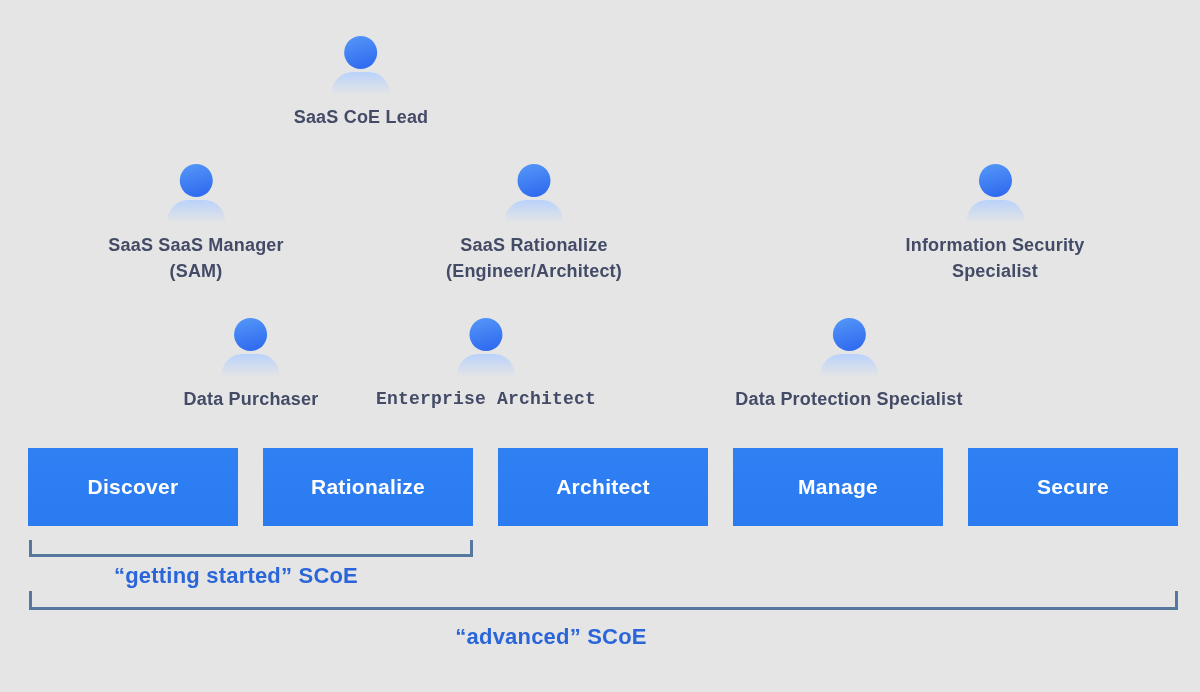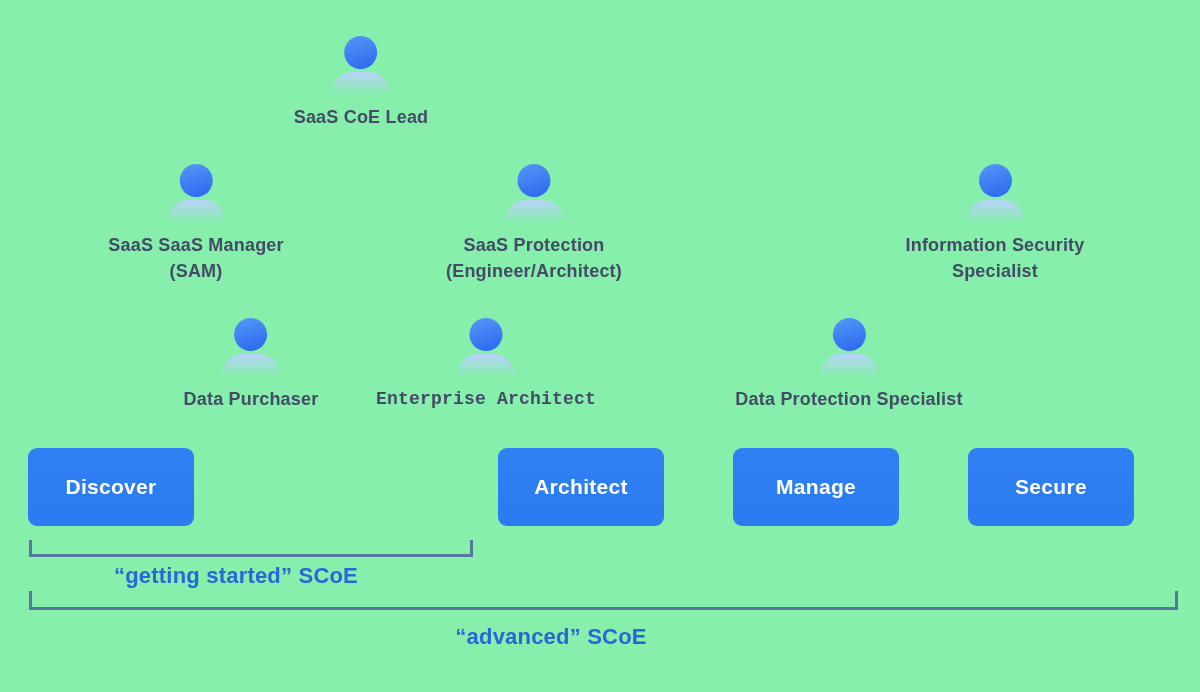--- a/index.html
+++ b/index.html
@@ -5,21 +5,21 @@
   html, body {
     margin: 0;
     padding: 0;
     background: #ffffff;
     font-family: "Liberation Sans", "DejaVu Sans", sans-serif;
   }
   .canvas {
     position: relative;
     width: 1200px;
     height: 692px;
-    background: #86efac;
+    background: #e5e5e5;
     overflow: hidden;
   }
 
   
   .person-node {
     position: absolute;
     display: flex;
     flex-direction: column;
     align-items: center;
     transform: translateX(-50%);
@@ -61,24 +61,24 @@
     color: var(--label-dark, #434b66);
     text-align: center;
     white-space: pre-line;
     letter-spacing: 0.2px;
   }
 
   
   .stage-box {
     position: absolute;
     top: 448px;
-    width: 166px;
+    width: 210px;
     height: 78px;
     box-sizing: border-box;
-    border-radius: 9px;
+    border-radius: 0;
     background: linear-gradient(180deg, #2f80f3 0%, var(--stage-box-blue, #2b7bf1) 100%);
     display: flex;
     align-items: center;
     justify-content: center;
   }
   .stage-label {
     color: #ffffff;
     font-size: 21px;
     font-weight: bold;
     letter-spacing: 0.3px;
@@ -136,21 +136,21 @@
     </div>
     <div class="person-label">SaaS SaaS Manager
 (SAM)</div>
   </div>
 
   <div class="person-node" style="left:534px; top:164px;">
     <div class="person-icon">
       <div class="person-head"></div>
       <div class="person-body"></div>
     </div>
-    <div class="person-label">SaaS Protection
+    <div class="person-label">SaaS Rationalize
 (Engineer/Architect)</div>
   </div>
 
   <div class="person-node" style="left:995px; top:164px;">
     <div class="person-icon">
       <div class="person-head"></div>
       <div class="person-body"></div>
     </div>
     <div class="person-label">Information Security
 Specialist</div>
@@ -176,20 +176,23 @@
     <div class="person-icon">
       <div class="person-head"></div>
       <div class="person-body"></div>
     </div>
     <div class="person-label">Data Protection Specialist</div>
   </div>
 
   <div class="stage-box" style="left:28px;">
     <span class="stage-label">Discover</span>
   </div>
+  <div class="stage-box" style="left:263px;">
+    <span class="stage-label">Rationalize</span>
+  </div>
   <div class="stage-box" style="left:498px;">
     <span class="stage-label">Architect</span>
   </div>
   <div class="stage-box" style="left:733px;">
     <span class="stage-label">Manage</span>
   </div>
   <div class="stage-box" style="left:968px;">
     <span class="stage-label">Secure</span>
   </div>
 

